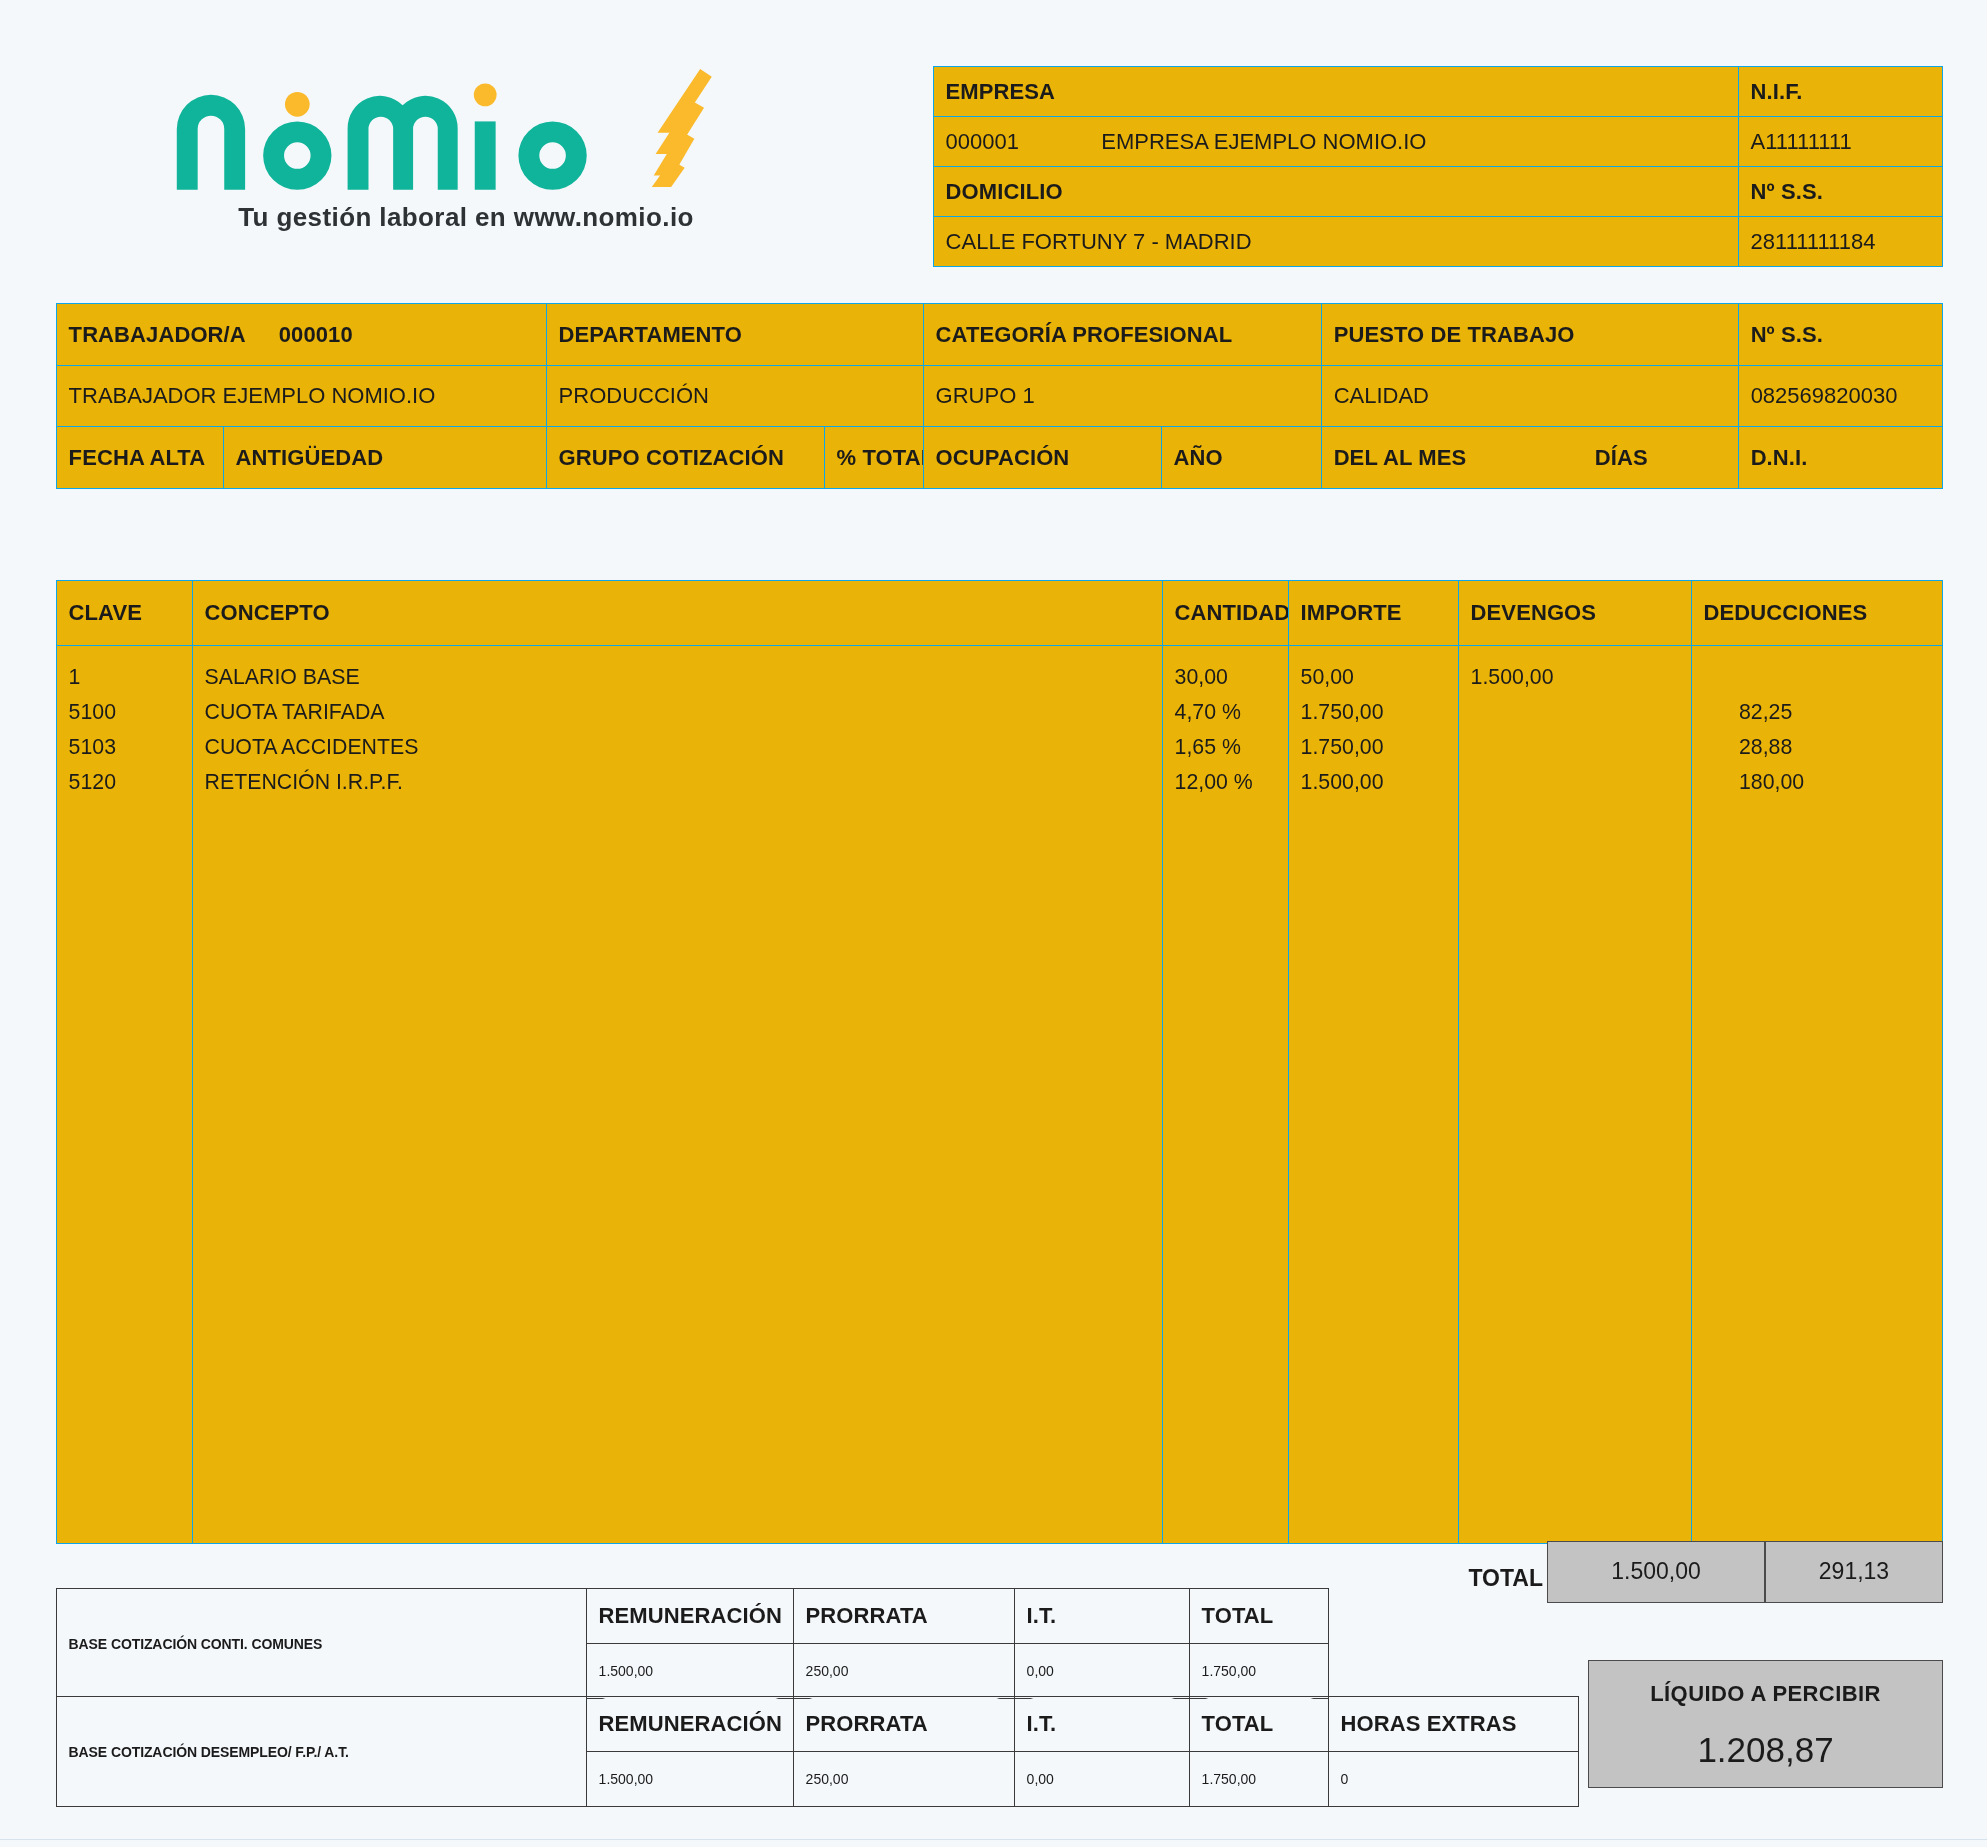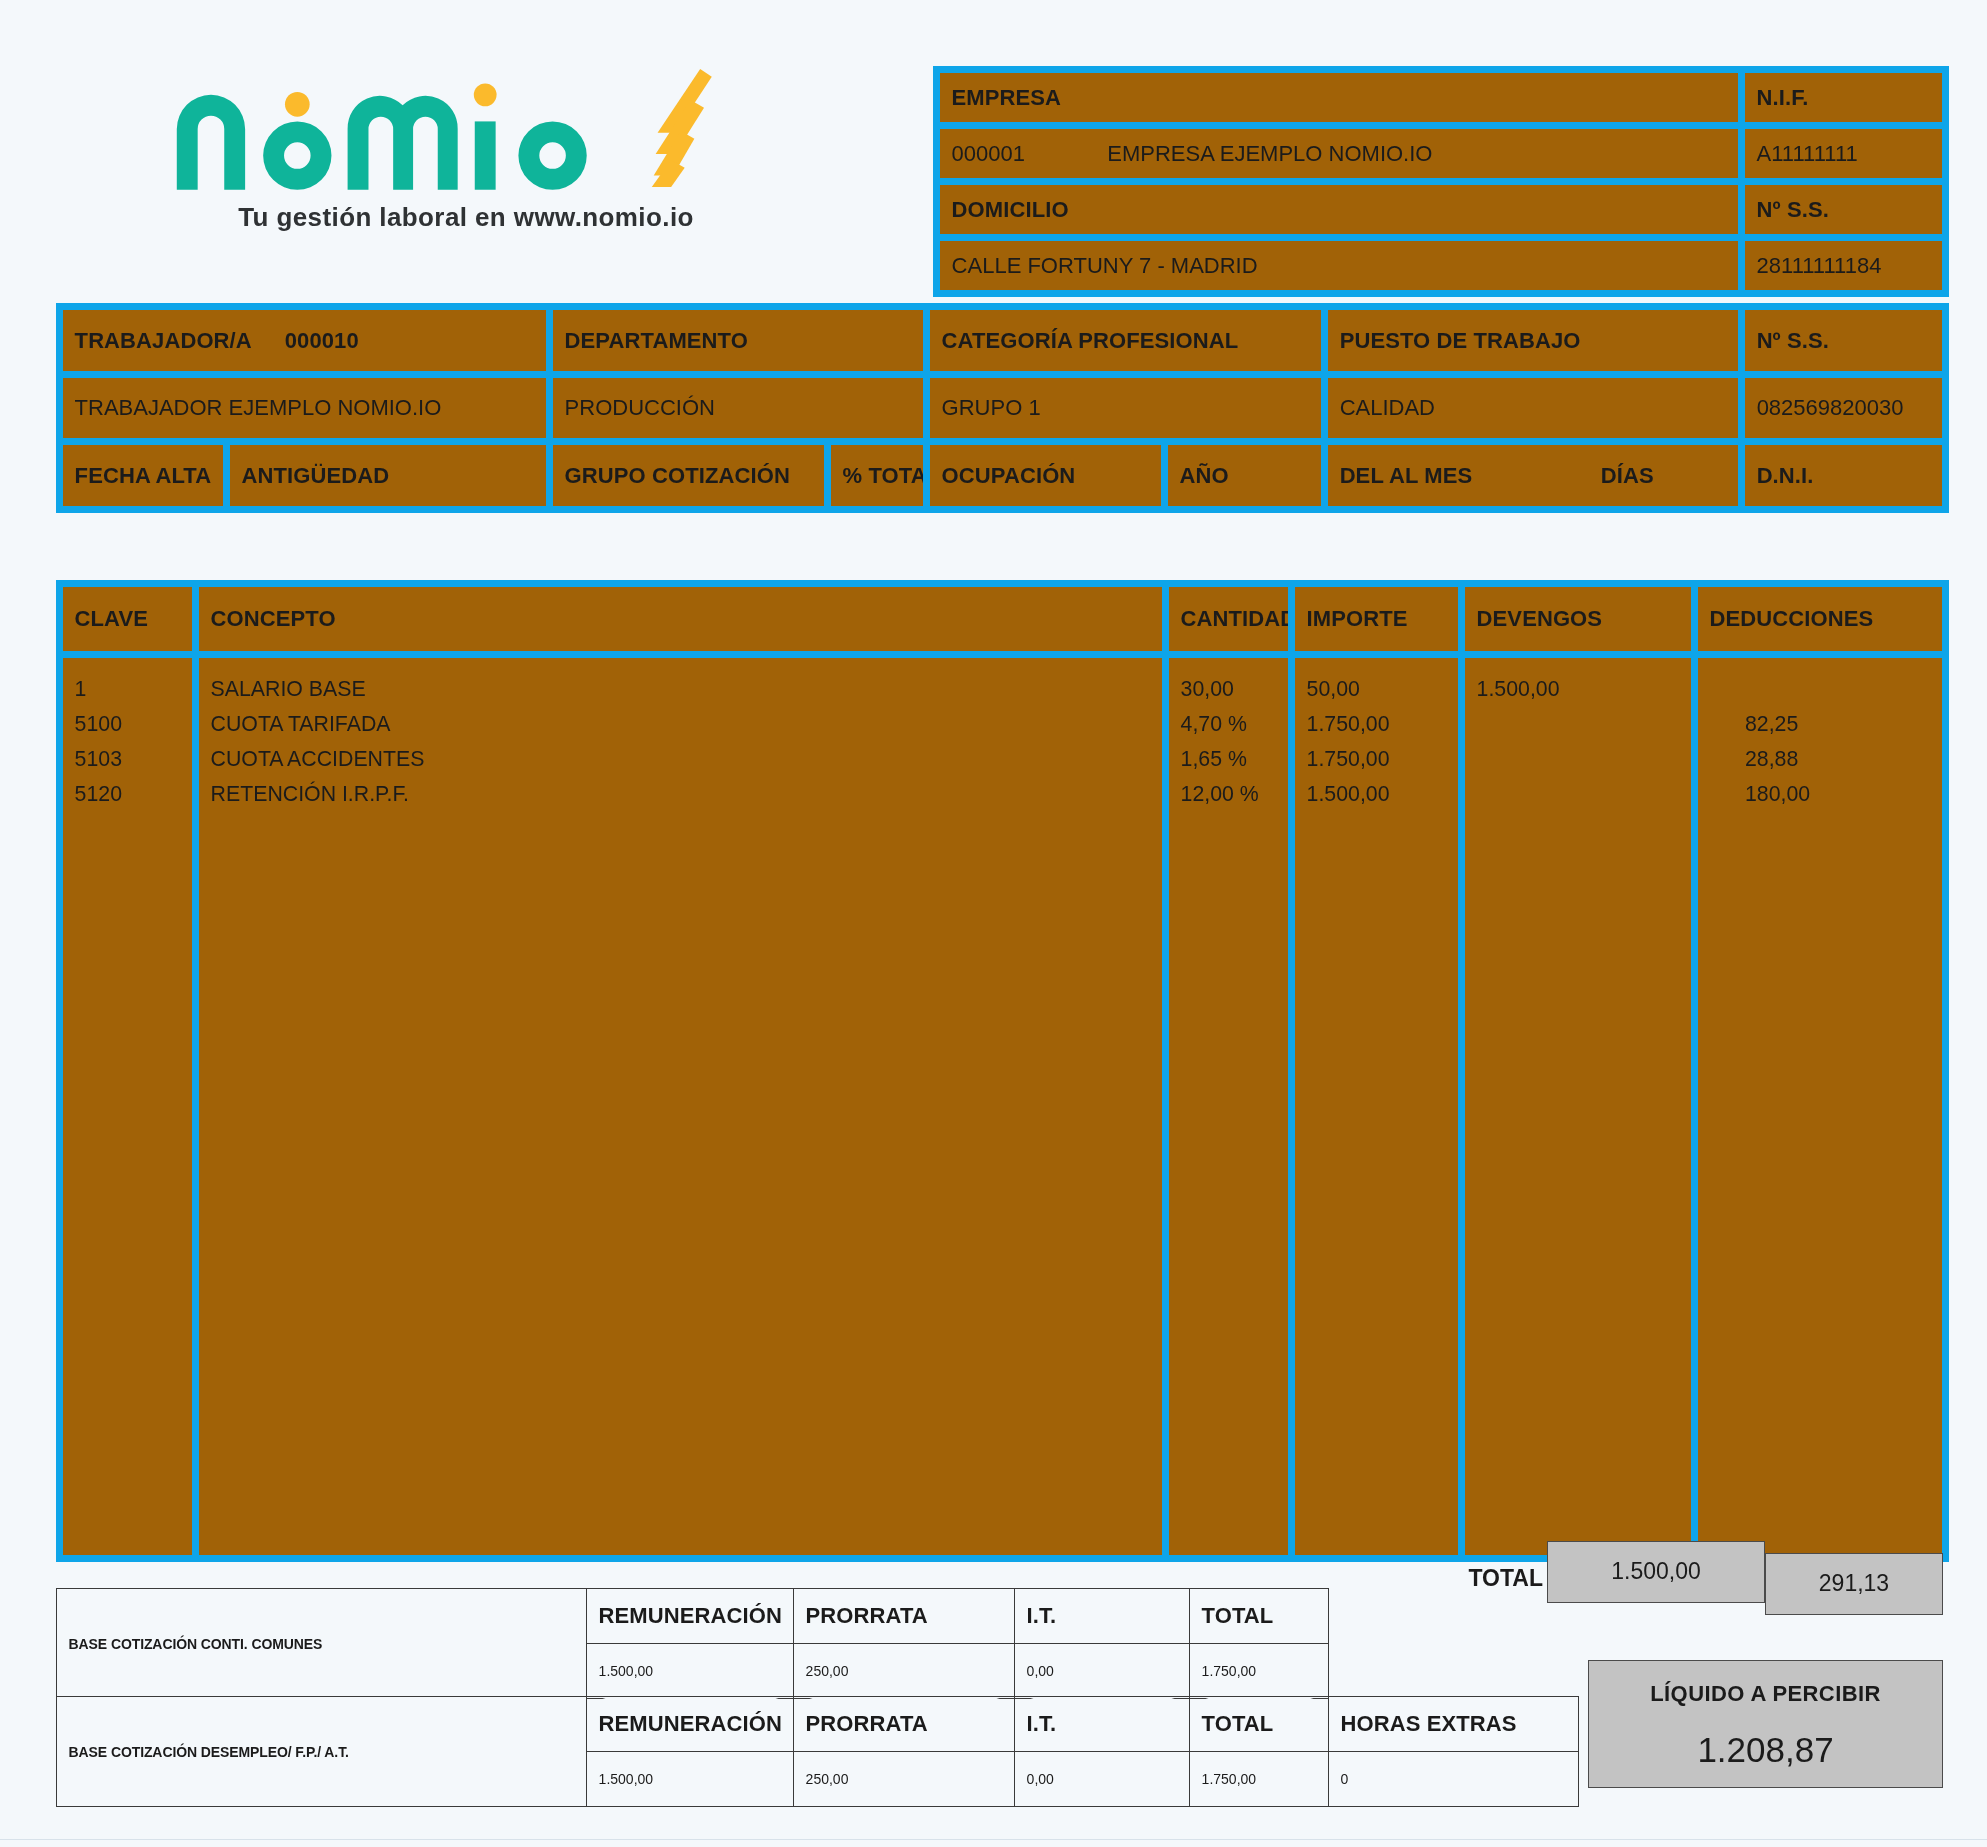--- a/index.html
+++ b/index.html
@@ -69,25 +69,25 @@
   }
 
   
   .tbl {
     position: absolute;
     border-collapse: collapse;
     background: #f4f8fb;
     table-layout: fixed;
   }
   .tbl td {
-    border: 7px solid #0ea5e9;
+    border: 1px solid #0ea5e9;
     padding: 0 11.6px;
     font-size: 22px;
     vertical-align: middle;
-    background: #a16207;
+    background: #eab308;
     overflow: hidden;
     white-space: nowrap;
   }
   .hd {
     font-weight: 700;
     font-size: 23px;
     letter-spacing: 0.1px;
   }
   .val { font-weight: 400; font-size: 21.3px; }
   .ctr { text-align: center; }
@@ -141,21 +141,21 @@
     top: 1541px;
     height: 62px;
     background: #c3c3c3;
     border: 1.9px solid #4b4b4b;
     box-sizing: border-box;
     font-size: 23px;
     text-align: center;
     line-height: 58px;
   }
   #total-devengos { left: 1547px; width: 218px; }
-  #total-deducciones { left: 1765px; width: 178px; margin-top: 12px; }
+  #total-deducciones { left: 1765px; width: 178px; }
 
   
   .base-tbl {
     position: absolute;
     border-collapse: collapse;
     table-layout: fixed;
   }
   .base-tbl td {
     border: 1px solid #3a3a3a;
     padding: 0 11.6px;

